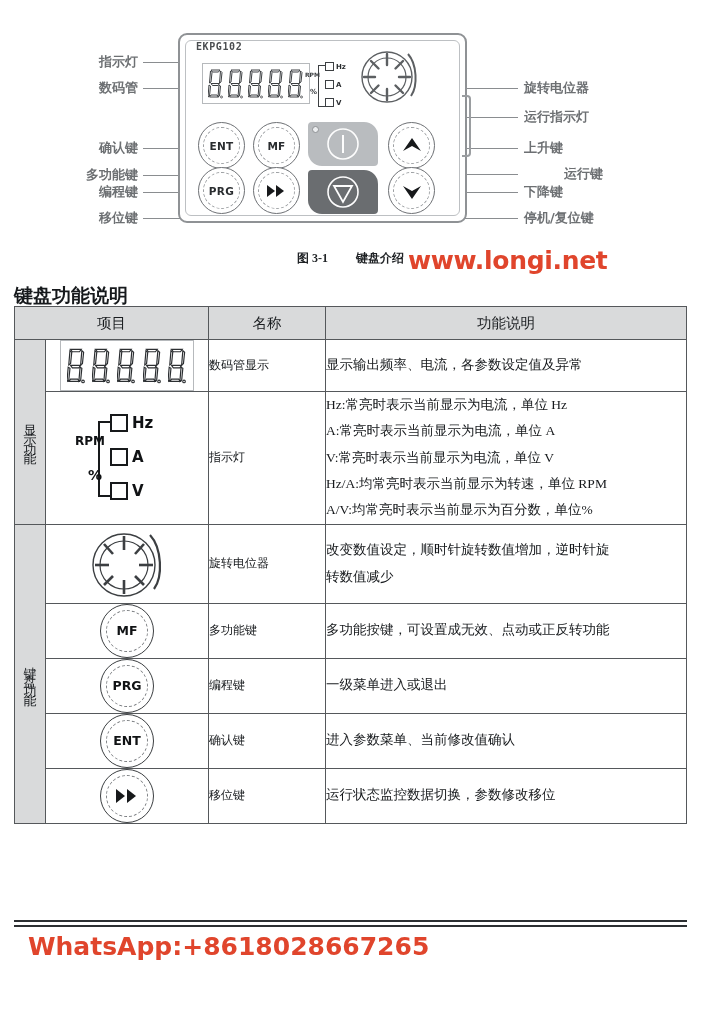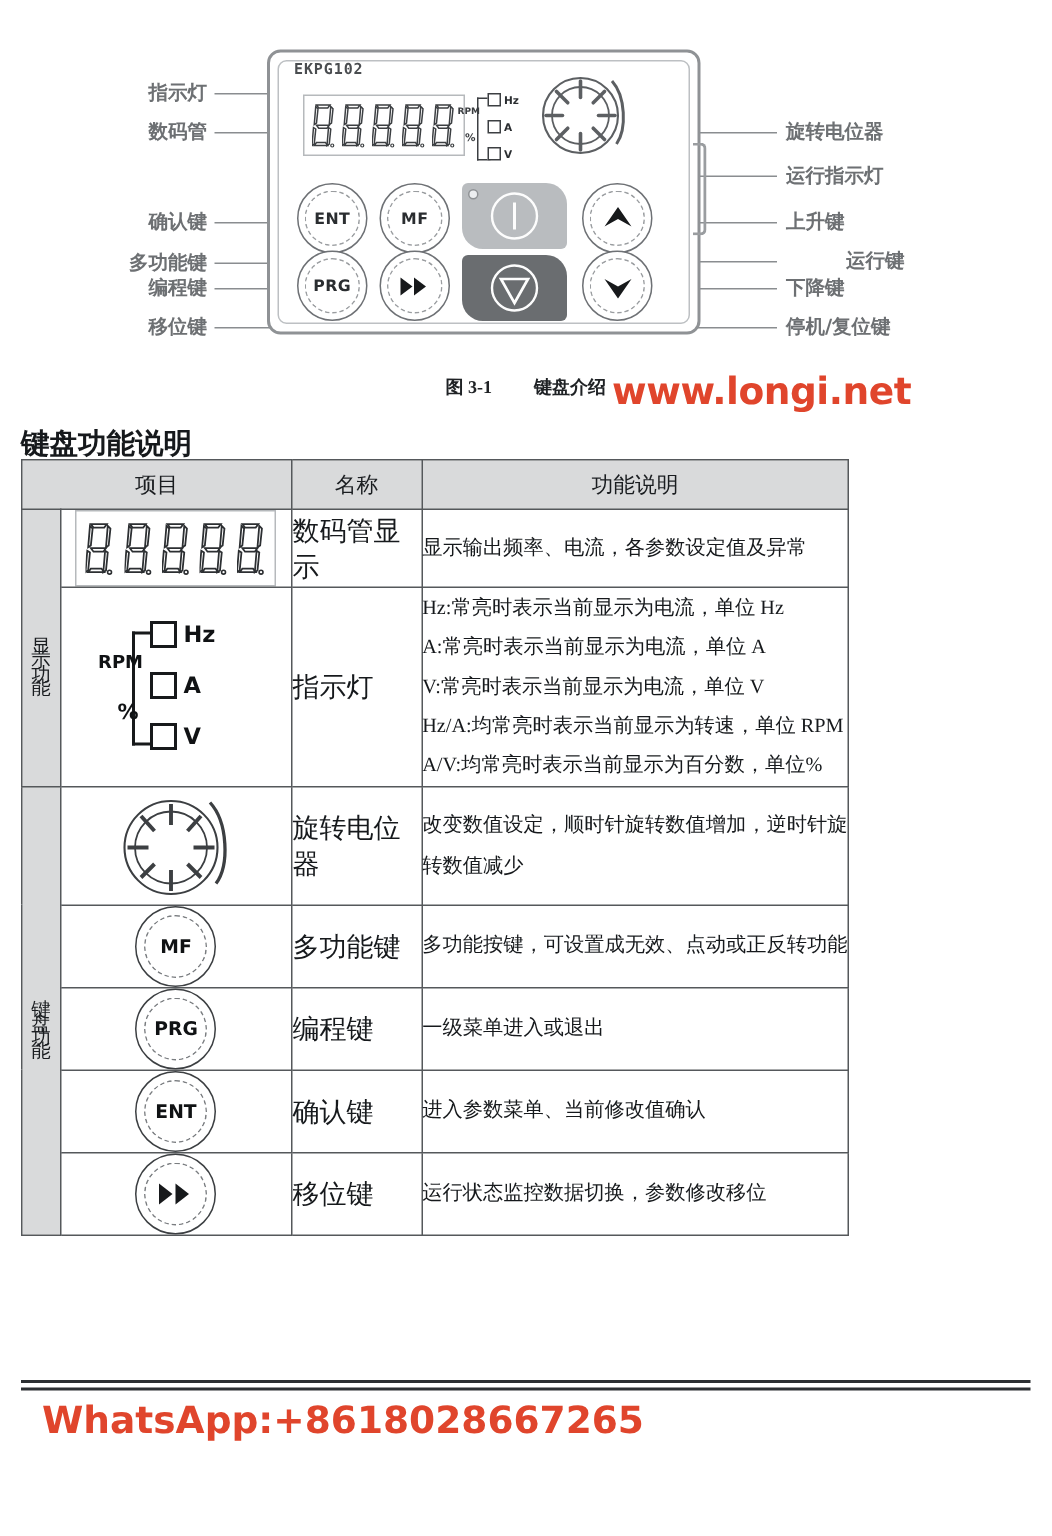--- a/index.html
+++ b/index.html
@@ -77,28 +77,28 @@
 
   .caption{position:absolute;left:0;top:250px;width:701px;text-align:center;
     font-size:12px;font-weight:bold;color:#1f2225;}
   .caption .gap{display:inline-block;width:22px;}
   .wm{position:absolute;left:395px;top:246px;color:#e0452c;
     font-family:"DejaVu Sans",sans-serif;font-size:25px;font-weight:bold;letter-spacing:-.3px;margin-left:13px;}
 
   
   .sec-title{position:absolute;left:14px;top:283px;font-family:"DejaVu Sans",sans-serif;
     font-size:19px;font-weight:bold;color:#16191c;}
-  table.kb{position:absolute;left:14px;top:306px;width:552px;border-collapse:collapse;}
+  table.kb{position:absolute;left:14px;top:306px;width:673px;border-collapse:collapse;}
   table.kb td,table.kb th{border:1.5px solid #55585b;padding:0;}
   table.kb th{background:#d9dadb;font-weight:normal;font-size:14.5px;color:#1a1d20;height:32px;}
   .vcol{background:#d9dadb;width:30px;text-align:center;vertical-align:middle;}
   .vtxt{writing-mode:vertical-rl;text-orientation:upright;font-size:13px;letter-spacing:9px;
         color:#1a1d20;margin:0 auto;line-height:1;}
   .icell{width:162px;text-align:center;vertical-align:middle;padding:8px 0;}
-  .ncell{width:116px;font-size:18px;color:#16191c;padding-left:11px;vertical-align:middle;}
+  .ncell{width:116px;font-size:12px;color:#16191c;padding-left:11px;vertical-align:middle;}
   .dcell{font-size:13.5px;color:#16191c;padding:6px 9px;vertical-align:middle;line-height:1.95;}
   .dcell .ln{display:block;white-space:nowrap;}
 
   .lcd2{width:132px;height:49px;border:1px solid #b6b9bc;margin:0 auto;}
   .units2{position:relative;width:86px;height:92px;margin:0 auto;}
   .unit2{position:absolute;display:flex;align-items:center;gap:4px;}
   .unit2 .box{width:14px;height:14px;border:2px solid #17191b;background:#fff;}
   .unit2 .lbl{font-family:"DejaVu Sans",sans-serif;font-size:15px;font-weight:bold;color:#101214;}
   .u2-hz{left:26px;top:2px;} .u2-a{left:26px;top:36px;} .u2-v{left:26px;top:70px;}
   .brk2{position:absolute;left:14px;top:9px;width:14px;height:72px;

